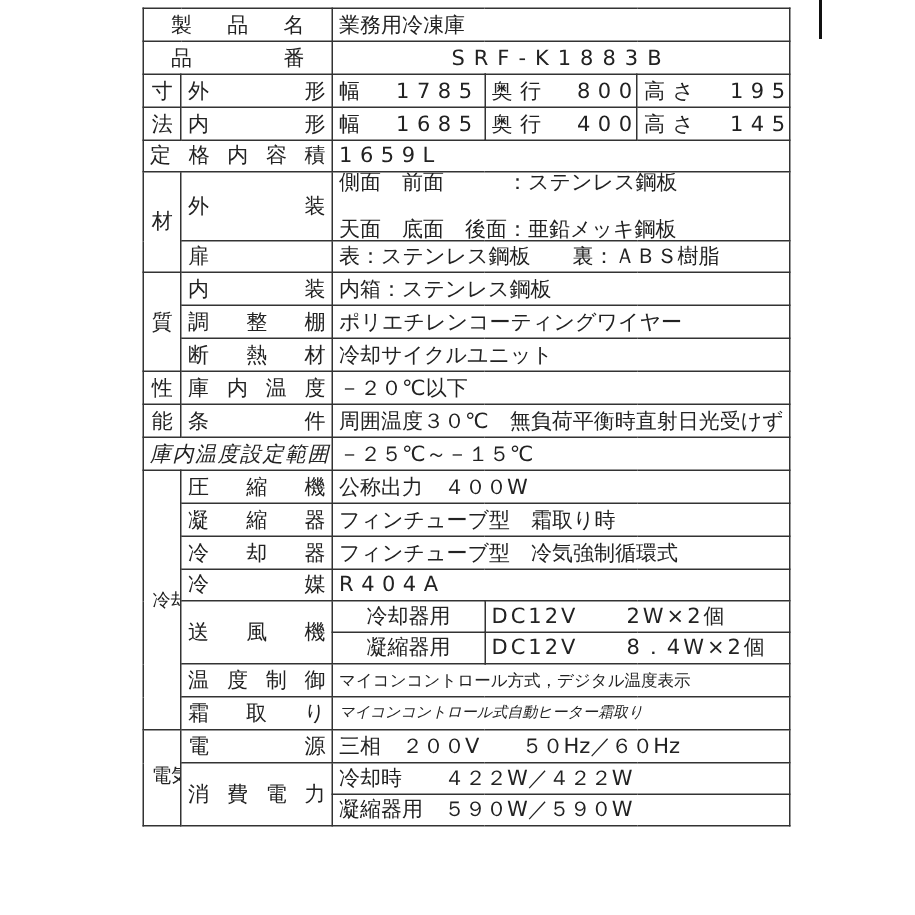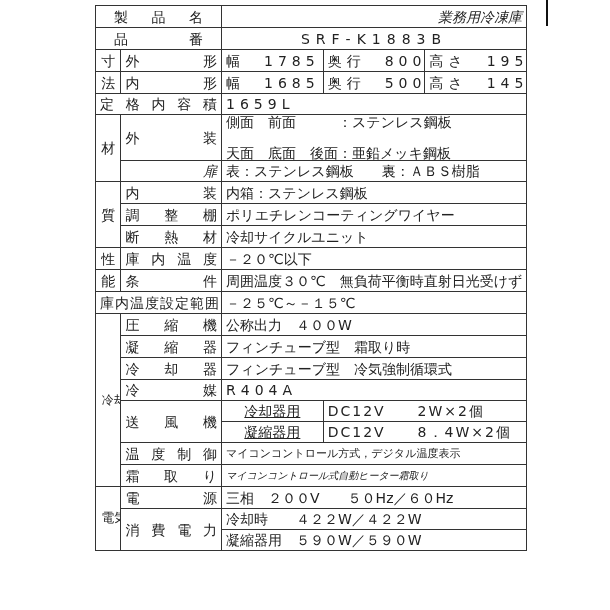--- a/index.html
+++ b/index.html
@@ -8,22 +8,22 @@
   .mark { position: absolute; left: 546px; top: 0; width: 2px; height: 26px; background: #111; }
   table.spec { position: absolute; left: 95px; top: 5px; border-collapse: collapse;
                table-layout: fixed; width: 432px; }
   table.spec td { border: 1.5px solid #333; padding: 0 4px; font-size: 14px; line-height: 1;
                   white-space: nowrap; overflow: hidden; }
   .c1 { width: 25px; text-align: center; }
   .lbl { display: flex; justify-content: space-between; }
   .val { letter-spacing: 2px; }
   .vert { text-align: center; line-height: 1.15; font-size: 13px; white-space: normal; }
   .num { letter-spacing: 5px; }
-  .center { text-align: right; font-style: italic; }
-  .sub { text-align: center; text-decoration: underline; }
+  .center { text-align: left; }
+  .sub { text-align: center; }
   .h24 { height: 22px; }
   .h23 { height: 21px; }
   .model { text-align: center; letter-spacing: 6px; margin-top: 12px; }
 </style>
 </head>
 <body>
 
 <div class="mark"></div>
 
 <table class="spec">
@@ -73,21 +73,21 @@
 
   <tr class="h24">
     <td class="c1">法</td>
     <td>
       <div class="lbl">
         <span>内</span>
         <span>形</span>
       </div>
     </td>
     <td class="num">幅　1685</td>
-    <td colspan="2" class="num">奥行　500</td>
+    <td colspan="2" class="num">奥行　400</td>
     <td class="num">高さ　1450</td>
   </tr>
 
   <tr class="h23">
     <td colspan="2">
       <div class="lbl">
         <span>定</span>
         <span>格</span>
         <span>内</span>
         <span>容</span>
@@ -167,21 +167,21 @@
     <td>
       <div class="lbl">
         <span>条</span>
         <span>件</span>
       </div>
     </td>
     <td colspan="4" style="font-size:14px;">周囲温度３０℃　無負荷平衡時直射日光受けず</td>
   </tr>
 
   <tr class="h24">
-    <td colspan="2" style="letter-spacing:1px;">庫内温度設定範囲</td>
+    <td colspan="2" style="letter-spacing:1px;font-style:italic;">庫内温度設定範囲</td>
     <td colspan="4">－２５℃～－１５℃</td>
   </tr>
 
   <tr class="h24">
     <td class="c1 vert" rowspan="8" style="font-size:12px;line-height:1.55;padding:0;">
       <span style="display:block;width:13px;margin:0 auto;word-break:break-all;">冷却サイクルユニット</span>
     </td>
     <td>
       <div class="lbl">
         <span>圧</span>

